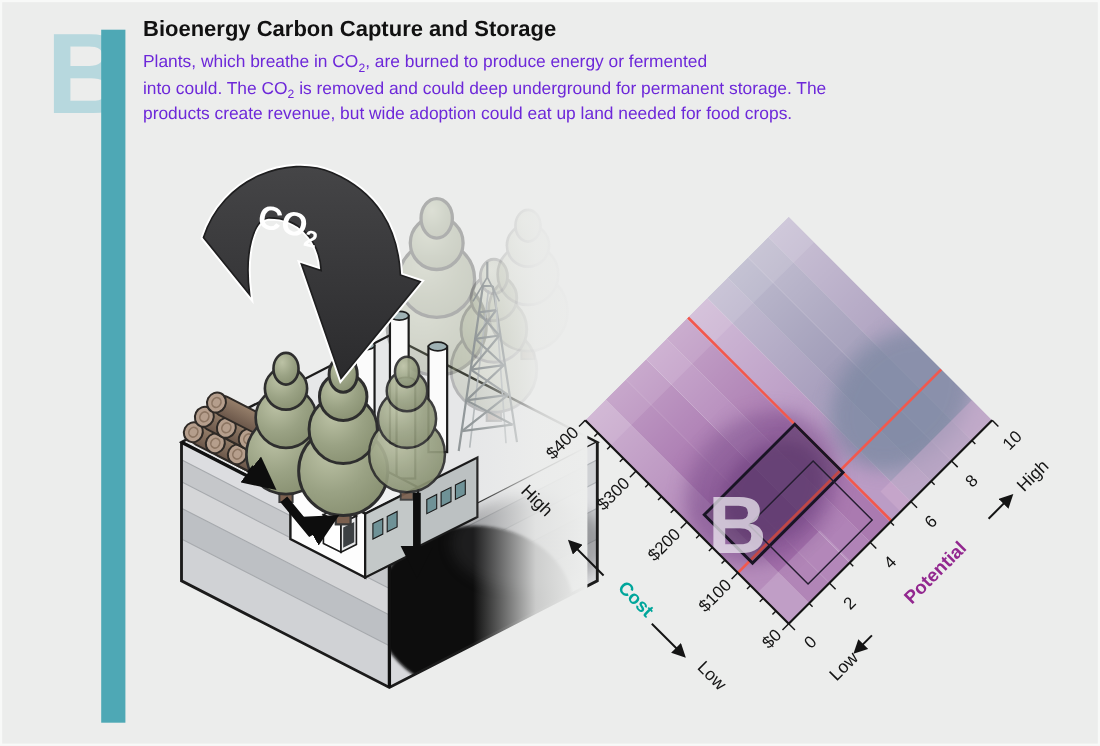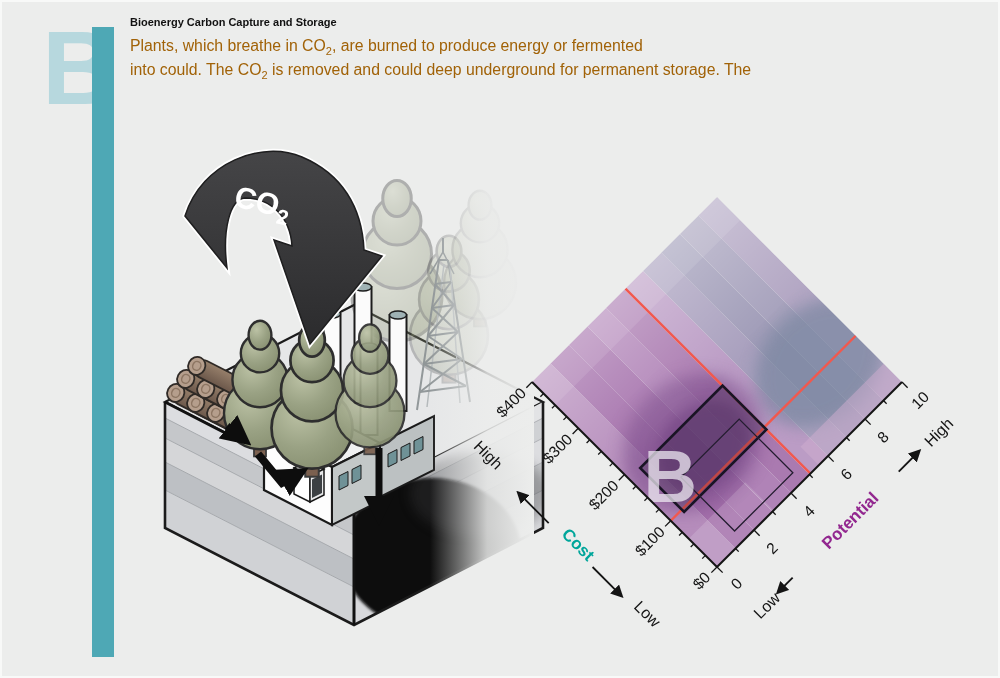--- a/index.html
+++ b/index.html
@@ -1,42 +1,43 @@
 <!DOCTYPE html>
 <html><head>
 <meta charset="utf-8">
 <style>
   html,body{margin:0;padding:0;}
   body{font-family:"Liberation Sans",sans-serif;}
   .page{position:relative;width:1000px;height:678px;background:#ecedec;overflow:hidden;border:2px solid #f8f9f8;box-sizing:border-box;}
   .big-letter{position:absolute;left:40px;top:14px;font-size:104px;line-height:1;font-weight:bold;color:#b7d8de;letter-spacing:-4px;}
   .accent-bar{position:absolute;left:90px;top:25px;width:22px;height:630px;background:#4ea8b5;}
   .header-text{position:absolute;left:128px;top:14px;width:862px;color:#161616;}
-  .title{font-size:11px;font-weight:bold;margin:0 0 7px 0;color:#111;}
-  .desc-line{font-size:15.8px;line-height:21.6px;color:#a16207;white-space:nowrap;}
+  .title{font-size:20px;font-weight:bold;margin:0 0 7px 0;color:#111;}
+  .desc-line{font-size:15.8px;line-height:21.6px;color:#6d28d9;white-space:nowrap;}
   .sub{font-size:11px;position:relative;top:4px;}
   svg.stage{position:absolute;left:0;top:0;width:1000px;height:678px;}
   svg text{font-family:"Liberation Sans",sans-serif;}
   .tick-label{font-size:15.5px;fill:#141414;}
   .axis-endcap{font-size:16px;fill:#141414;}
   .axis-title-cost{font-size:17px;font-weight:bold;fill:#00a69b;}
   .axis-title-pot{font-size:17px;font-weight:bold;fill:#92278f;}
 </style>
 </head>
 <body>
 
 <div class="page">
 
   <div class="big-letter">B</div>
   <div class="accent-bar"></div>
 
   <div class="header-text">
     <p class="title">Bioenergy Carbon Capture and Storage</p>
     <div class="desc-line"><span>Plants, which breathe in CO</span><span class="sub">2</span><span>, are burned to produce energy or fermented</span></div>
     <div class="desc-line"><span>into could. The CO</span><span class="sub">2</span><span> is removed and could deep underground for permanent storage. The</span></div>
+    <div class="desc-line"><span>products create revenue, but wide adoption could eat up land needed for food crops.</span></div>
   </div>
 
   <svg class="stage" viewBox="0 0 1000 678">
     <defs>
       <radialGradient id="treeGrad" cx="35%" cy="30%" r="80%">
         <stop offset="0%" stop-color="#bcc2a5"></stop>
         <stop offset="55%" stop-color="#9aa284"></stop>
         <stop offset="100%" stop-color="#868e6f"></stop>
       </radialGradient>
       <linearGradient id="logGrad" x1="0" y1="0" x2="0" y2="1">

